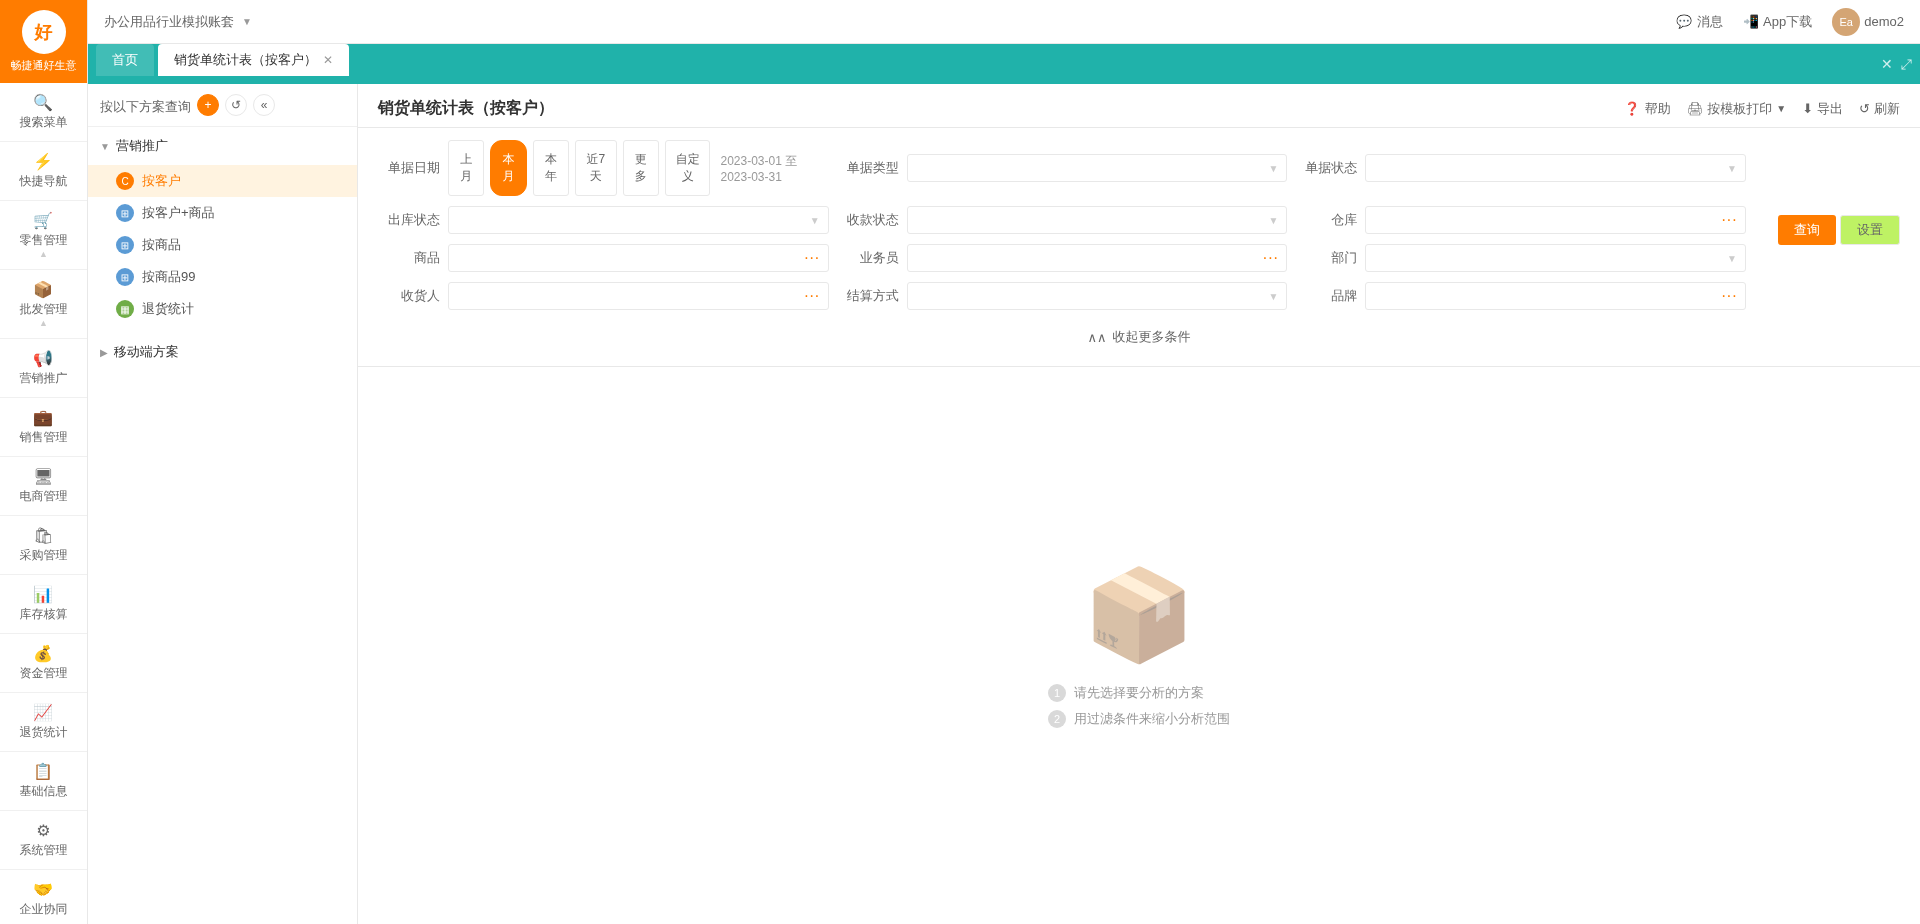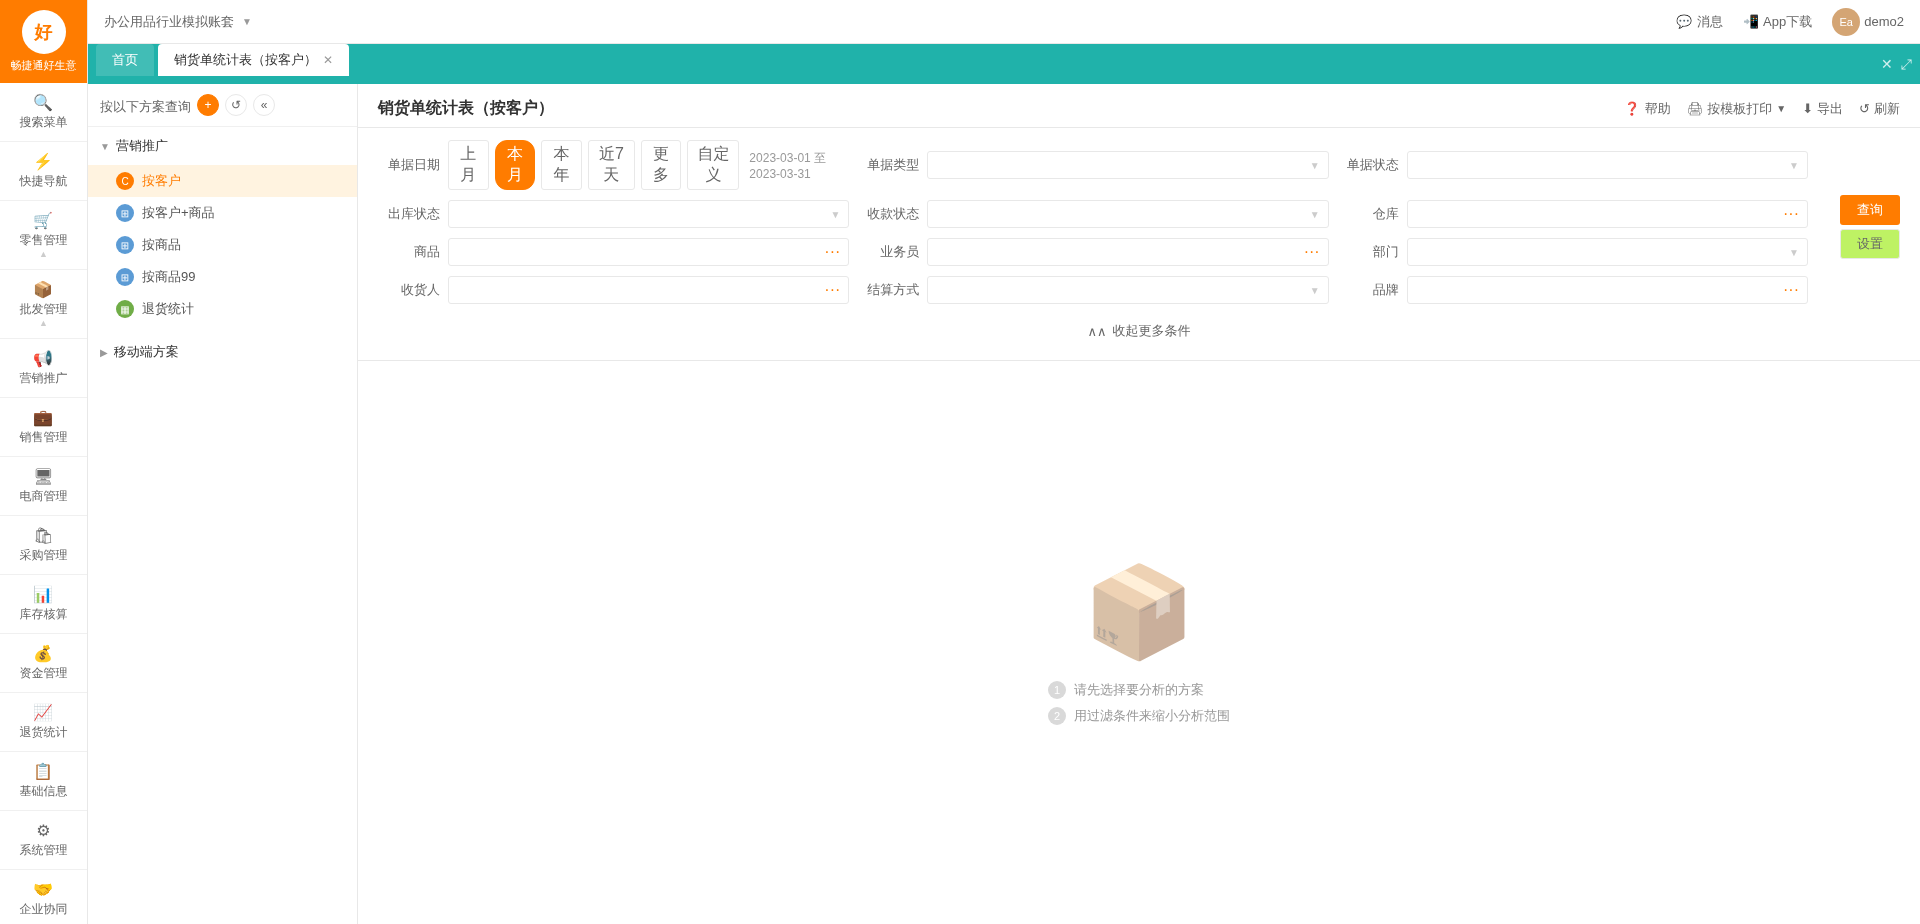--- a/index.html
+++ b/index.html
@@ -58,31 +58,31 @@
     
     .page-header { padding: 14px 20px 8px 20px; background: #fff; border-bottom: 1px solid #e8e8e8; display: flex; align-items: center; justify-content: space-between; }
     .page-title { font-size: 16px; font-weight: bold; color: #333; }
     .page-actions { display: flex; align-items: center; gap: 16px; font-size: 13px; color: #666; }
     .page-actions .action-btn { display: flex; align-items: center; gap: 4px; cursor: pointer; }
 
     
     .filter-area { background: #fff; padding: 12px 20px; border-bottom: 1px solid #e8e8e8; }
     .filter-label { width: 70px; font-size: 13px; color: #666; text-align: right; padding-right: 8px; flex-shrink: 0; }
     .date-filter { display: flex; align-items: center; gap: 6px; flex: 1; }
-    .date-btn { padding: 3px 8px; font-size: 16px; border: 1px solid #e8e8e8; border-radius: 3px; cursor: pointer; color: #666; background: #fff; }
+    .date-btn { padding: 10px 8px; font-size: 12px; border: 1px solid #e8e8e8; border-radius: 3px; cursor: pointer; color: #666; background: #fff; }
     .date-btn.active { background: #ff7c00; color: #fff; border-color: #ff7c00; border-radius: 12px; }
     .date-range-text { font-size: 12px; color: #999; margin-left: 4px; }
     .select-control { flex: 1; border: 1px solid #e8e8e8; border-radius: 3px; padding: 4px 8px; display: flex; align-items: center; justify-content: space-between; cursor: pointer; background: #fff; min-height: 28px; }
     .select-control .placeholder { color: #ccc; font-size: 13px; }
     .select-arrow { color: #ccc; font-size: 10px; }
     .ellipsis-btn { color: #ff7c00; font-size: 16px; cursor: pointer; }
     .collapse-btn { display: flex; align-items: center; justify-content: center; gap: 6px; padding: 8px 0; color: #666; font-size: 13px; cursor: pointer; }
 
     
-    .action-buttons { display: flex; flex-direction: column; gap: 4px; margin-left: 12px; padding-left: 12px; flex-shrink: 0; }
+    .action-buttons { display: flex; flex-direction: row; gap: 4px; margin-left: 12px; padding-left: 12px; flex-shrink: 0; }
     .btn-query { background: #ff7c00; color: #fff; border: none; border-radius: 3px; padding: 6px 16px; cursor: pointer; font-size: 13px; }
     .btn-settings { background: #bef264; color: #666; border: 1px solid #e8e8e8; border-radius: 3px; padding: 5px 16px; cursor: pointer; font-size: 13px; }
 
     
     .empty-state { flex: 1; display: flex; flex-direction: column; align-items: center; justify-content: center; background: #fff; margin: 0; }
     .empty-tips { display: flex; flex-direction: column; gap: 8px; }
     .empty-tip { display: flex; align-items: center; gap: 8px; font-size: 13px; color: #999; }
     .tip-num { width: 18px; height: 18px; border-radius: 50%; background: #d9d9d9; color: #fff; display: flex; align-items: center; justify-content: center; font-size: 11px; flex-shrink: 0; }
 
     .filter-row-grid { display: grid; grid-template-columns: 1fr 1fr 1fr; margin-bottom: 10px; }

